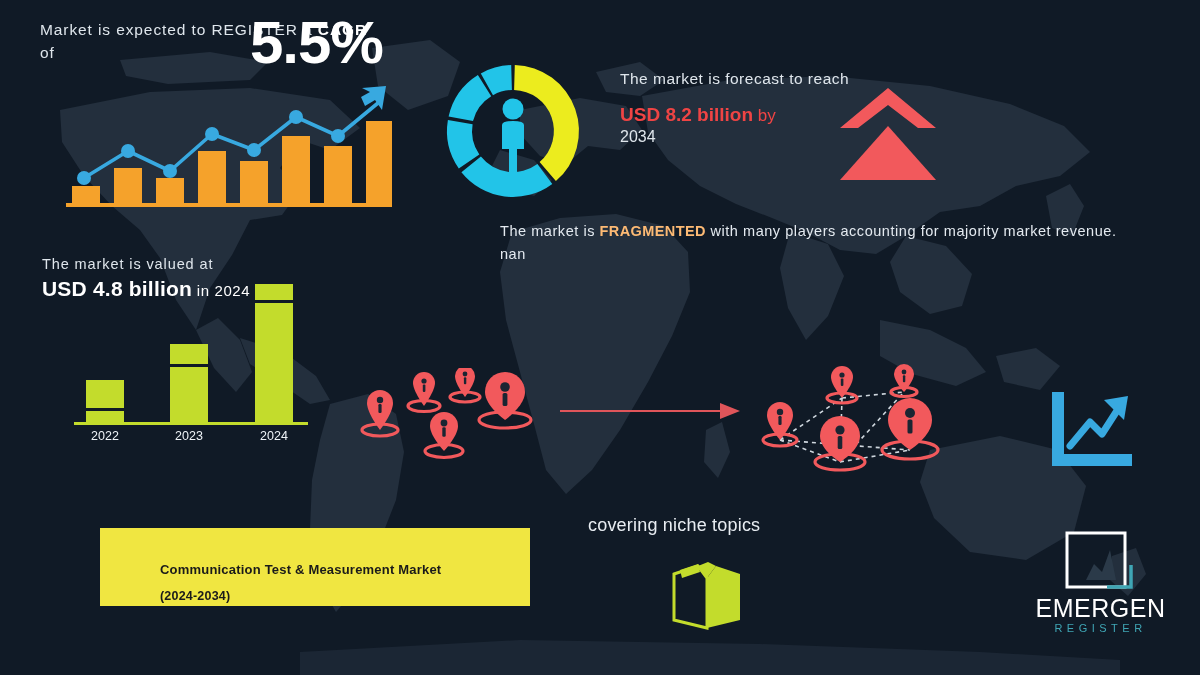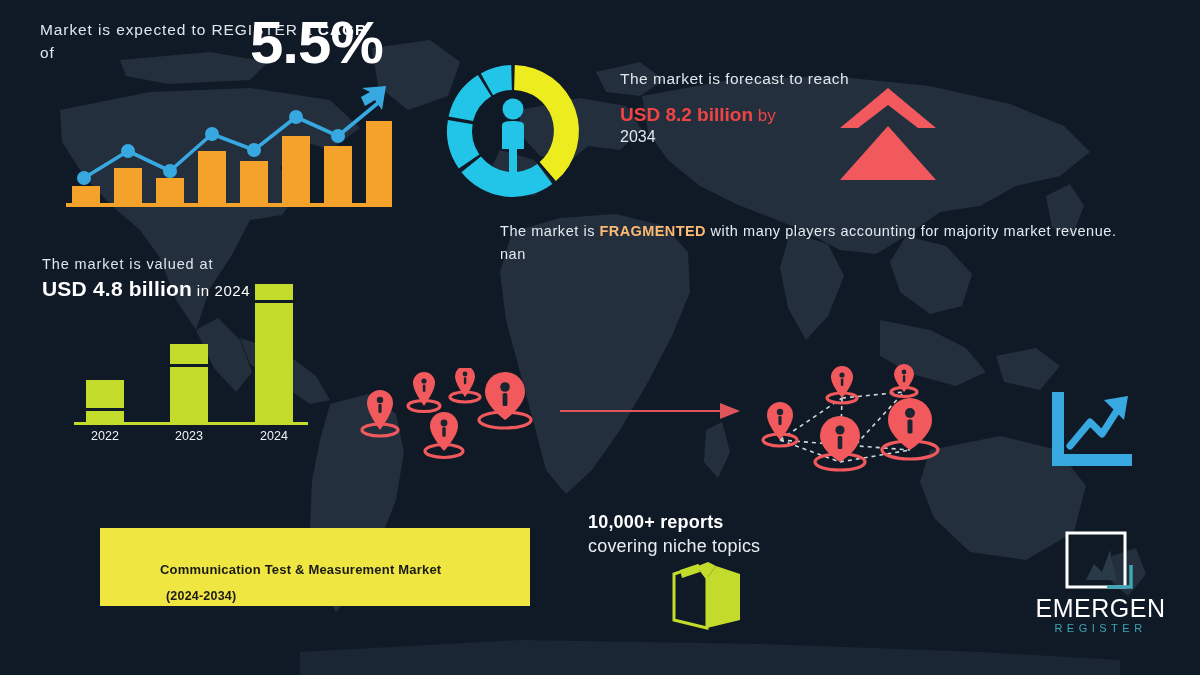--- a/index.html
+++ b/index.html
@@ -56,21 +56,21 @@
   #pins-left  { position:absolute; left:352px; top:368px; width:200px; height:100px; }
   #mid-arrow  { position:absolute; left:560px; top:398px; width:180px; height:26px; }
   #pins-right { position:absolute; left:756px; top:362px; width:200px; height:116px; }
 
   
   #blue-icon { position:absolute; left:1046px; top:390px; width:88px; height:78px; }
 
   
   #cta-bar { position:absolute; left:100px; top:528px; width:430px; height:78px; background:#f0e641; }
   #cta-title { position:absolute; left:160px; top:562px; font-size:13px; font-weight:700; color:#1a1a1a; letter-spacing:.2px; }
-  #cta-sub   { position:absolute; left:166px; top:589px; font-size:12.5px; font-weight:700; color:#1a1a1a; letter-spacing:.2px; }
+  #cta-sub   { position:absolute; left:160px; top:589px; font-size:12.5px; font-weight:700; color:#1a1a1a; letter-spacing:.2px; }
   #cta-circle { position:absolute; left:48px; top:516px; width:106px; height:106px; border-radius:50%;
                 background:#101a26; border:3px solid #f0e641; display:flex; align-items:center;
                 justify-content:center; }
   #cta-circle span { font-size:12.5px; font-weight:700; color:#ffffff; text-align:center; line-height:1.35; letter-spacing:.3px; }
 
   
   #reports-block { position:absolute; left:588px; top:512px; width:230px; }
   #reports-l1 { font-size:18px; font-weight:700; color:#ffffff; letter-spacing:.2px; }
   #reports-l2 { font-size:18px; font-weight:400; color:#e8edf2; letter-spacing:.2px; margin-top:3px; }
   #book-icon { position:absolute; left:668px; top:562px; width:78px; height:70px; }
@@ -288,21 +288,20 @@
     <path d="M6 2 L18 2 L18 64 L86 64 L86 76 L6 76 Z" fill="#38a9e0"></path>
     <path d="M24 56 L44 32 L56 44 L74 16" fill="none" stroke="#38a9e0" stroke-width="7" stroke-linejoin="round" stroke-linecap="round"></path>
     <path d="M58 10 L82 6 L78 30 Z" fill="#38a9e0"></path>
   </svg>
 
   <div id="cta-bar"></div>
   <div id="cta-title">Communication Test &amp; Measurement Market</div>
   <div id="cta-sub">(2024-2034)</div>
 
   <div id="reports-block">
-    <div id="reports-l1">10,000+ reports</div>
     <div id="reports-l2">covering niche topics</div>
   </div>
   <svg id="book-icon" viewBox="0 0 78 70">
     <path d="M6 12 L30 4 L39 16 L39 66 L6 58 Z" fill="#101a26" stroke="#c3dc2c" stroke-width="3"></path>
     <path d="M72 12 L48 4 L39 16 L39 66 L72 58 Z" fill="#c3dc2c"></path>
     <path d="M30 4 L39 16 L48 4 L40 0 Z" fill="#c3dc2c"></path>
     <path d="M12 8 L30 2 L32 10 L14 16 Z" fill="#c3dc2c"></path>
   </svg>
 
   <div id="logo">

